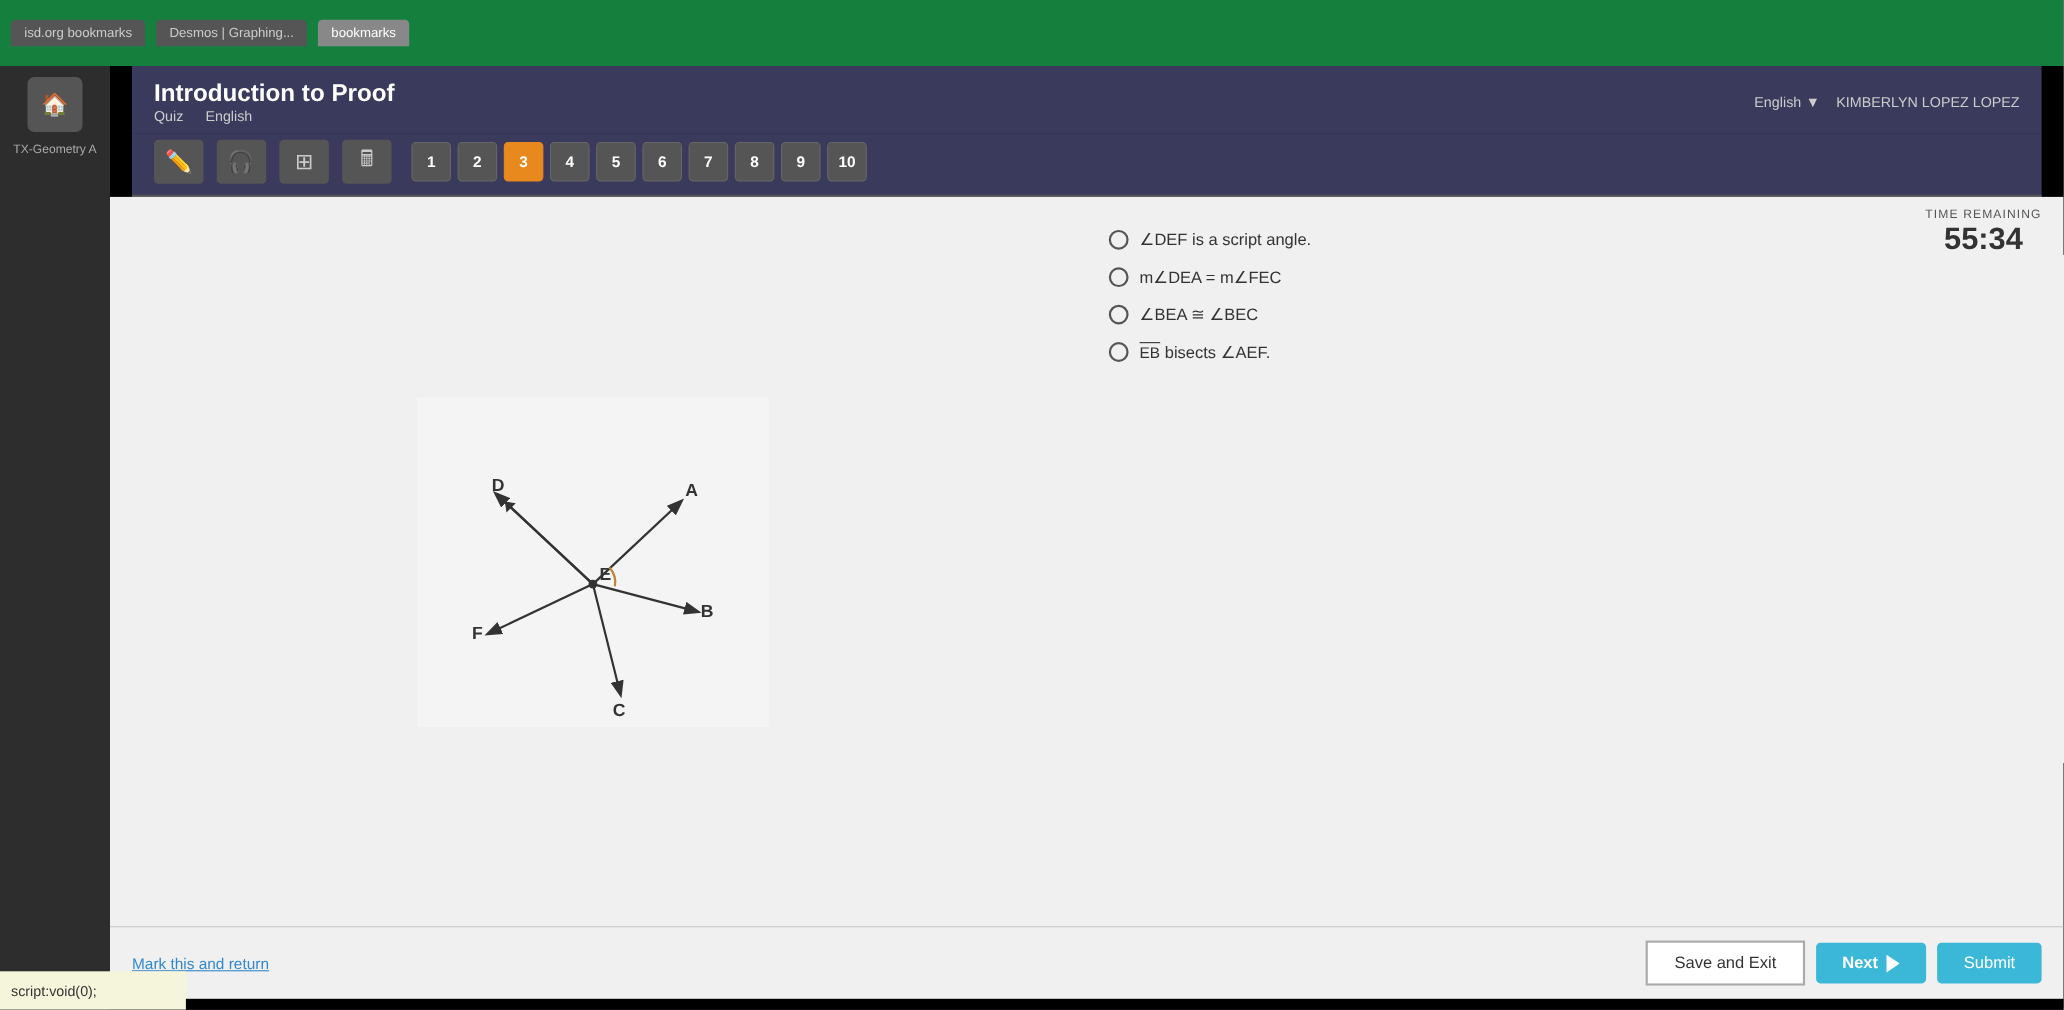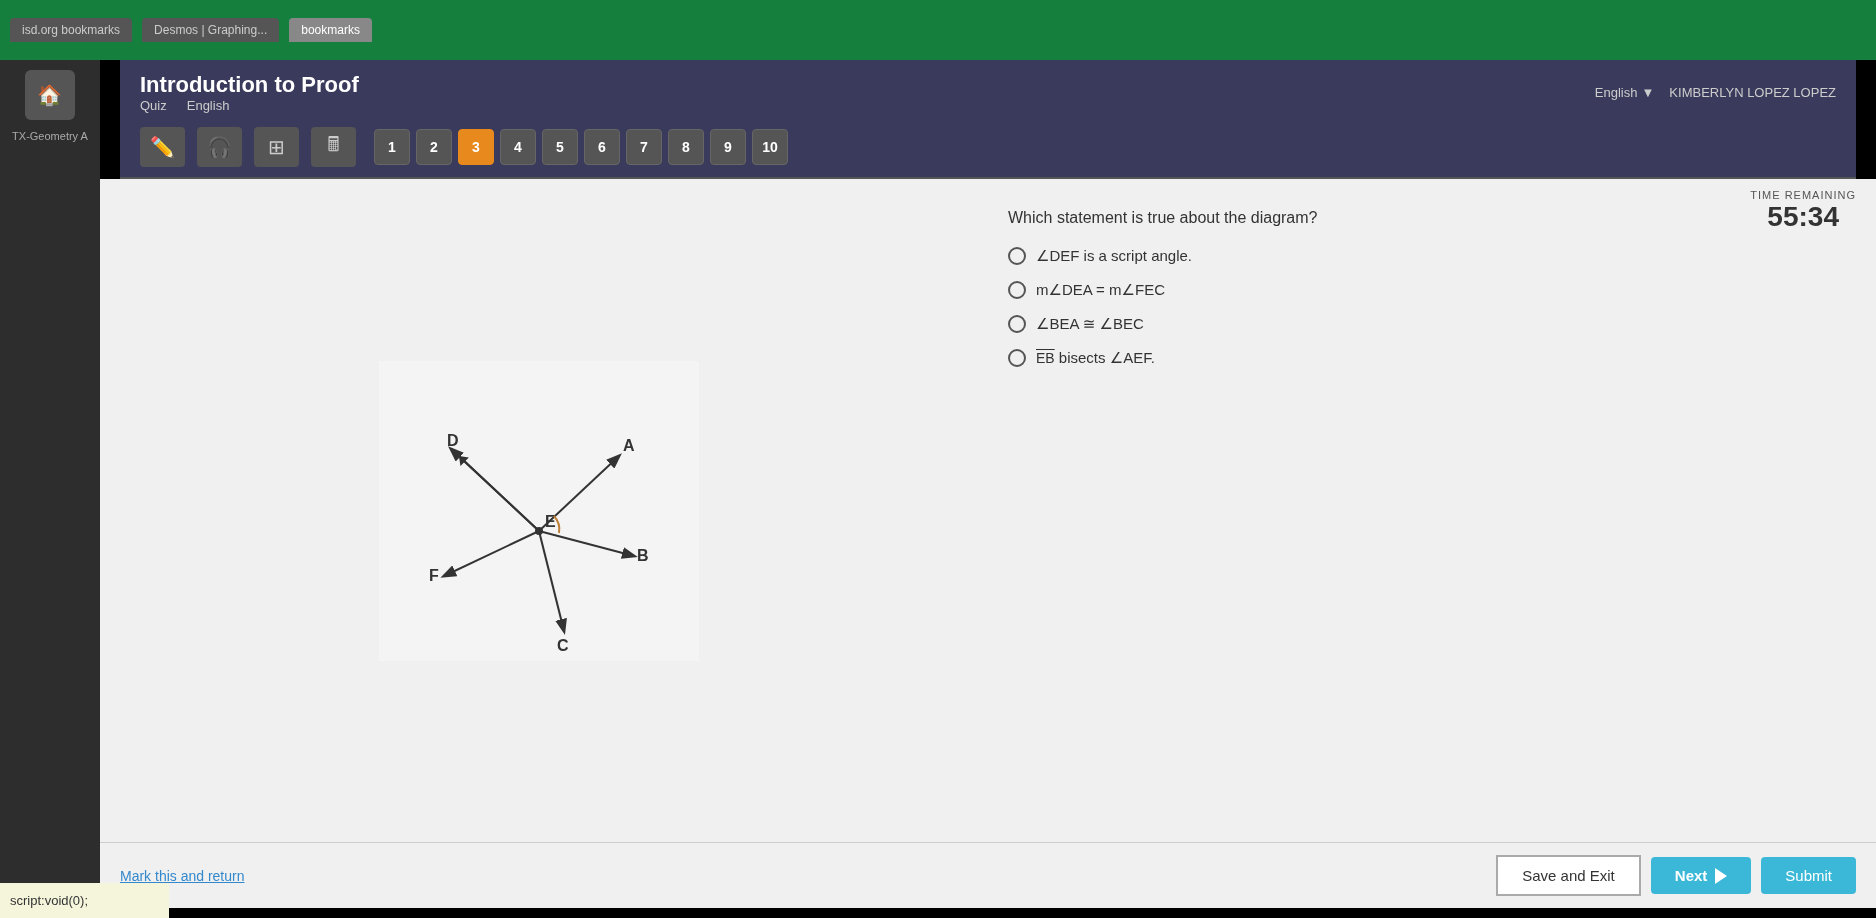--- a/index.html
+++ b/index.html
@@ -404,21 +404,20 @@
 
           <defs>
             <marker id="arrowhead" markerWidth="8" markerHeight="6" refX="6" refY="3" orient="auto">
               <polygon points="0 0, 8 3, 0 6" fill="#333"></polygon>
             </marker>
           </defs>
         </svg>
       </div>
 
       <div class="answer-area">
-        <div class="question-text">Which statement is true about the diagram?</div>
 
         <div class="answer-option">
           <div class="radio-circle"></div>
           <span class="option-text">∠DEF is a script angle.</span>
         </div>
 
         <div class="answer-option">
           <div class="radio-circle"></div>
           <span class="option-text">m∠DEA = m∠FEC</span>
         </div>

